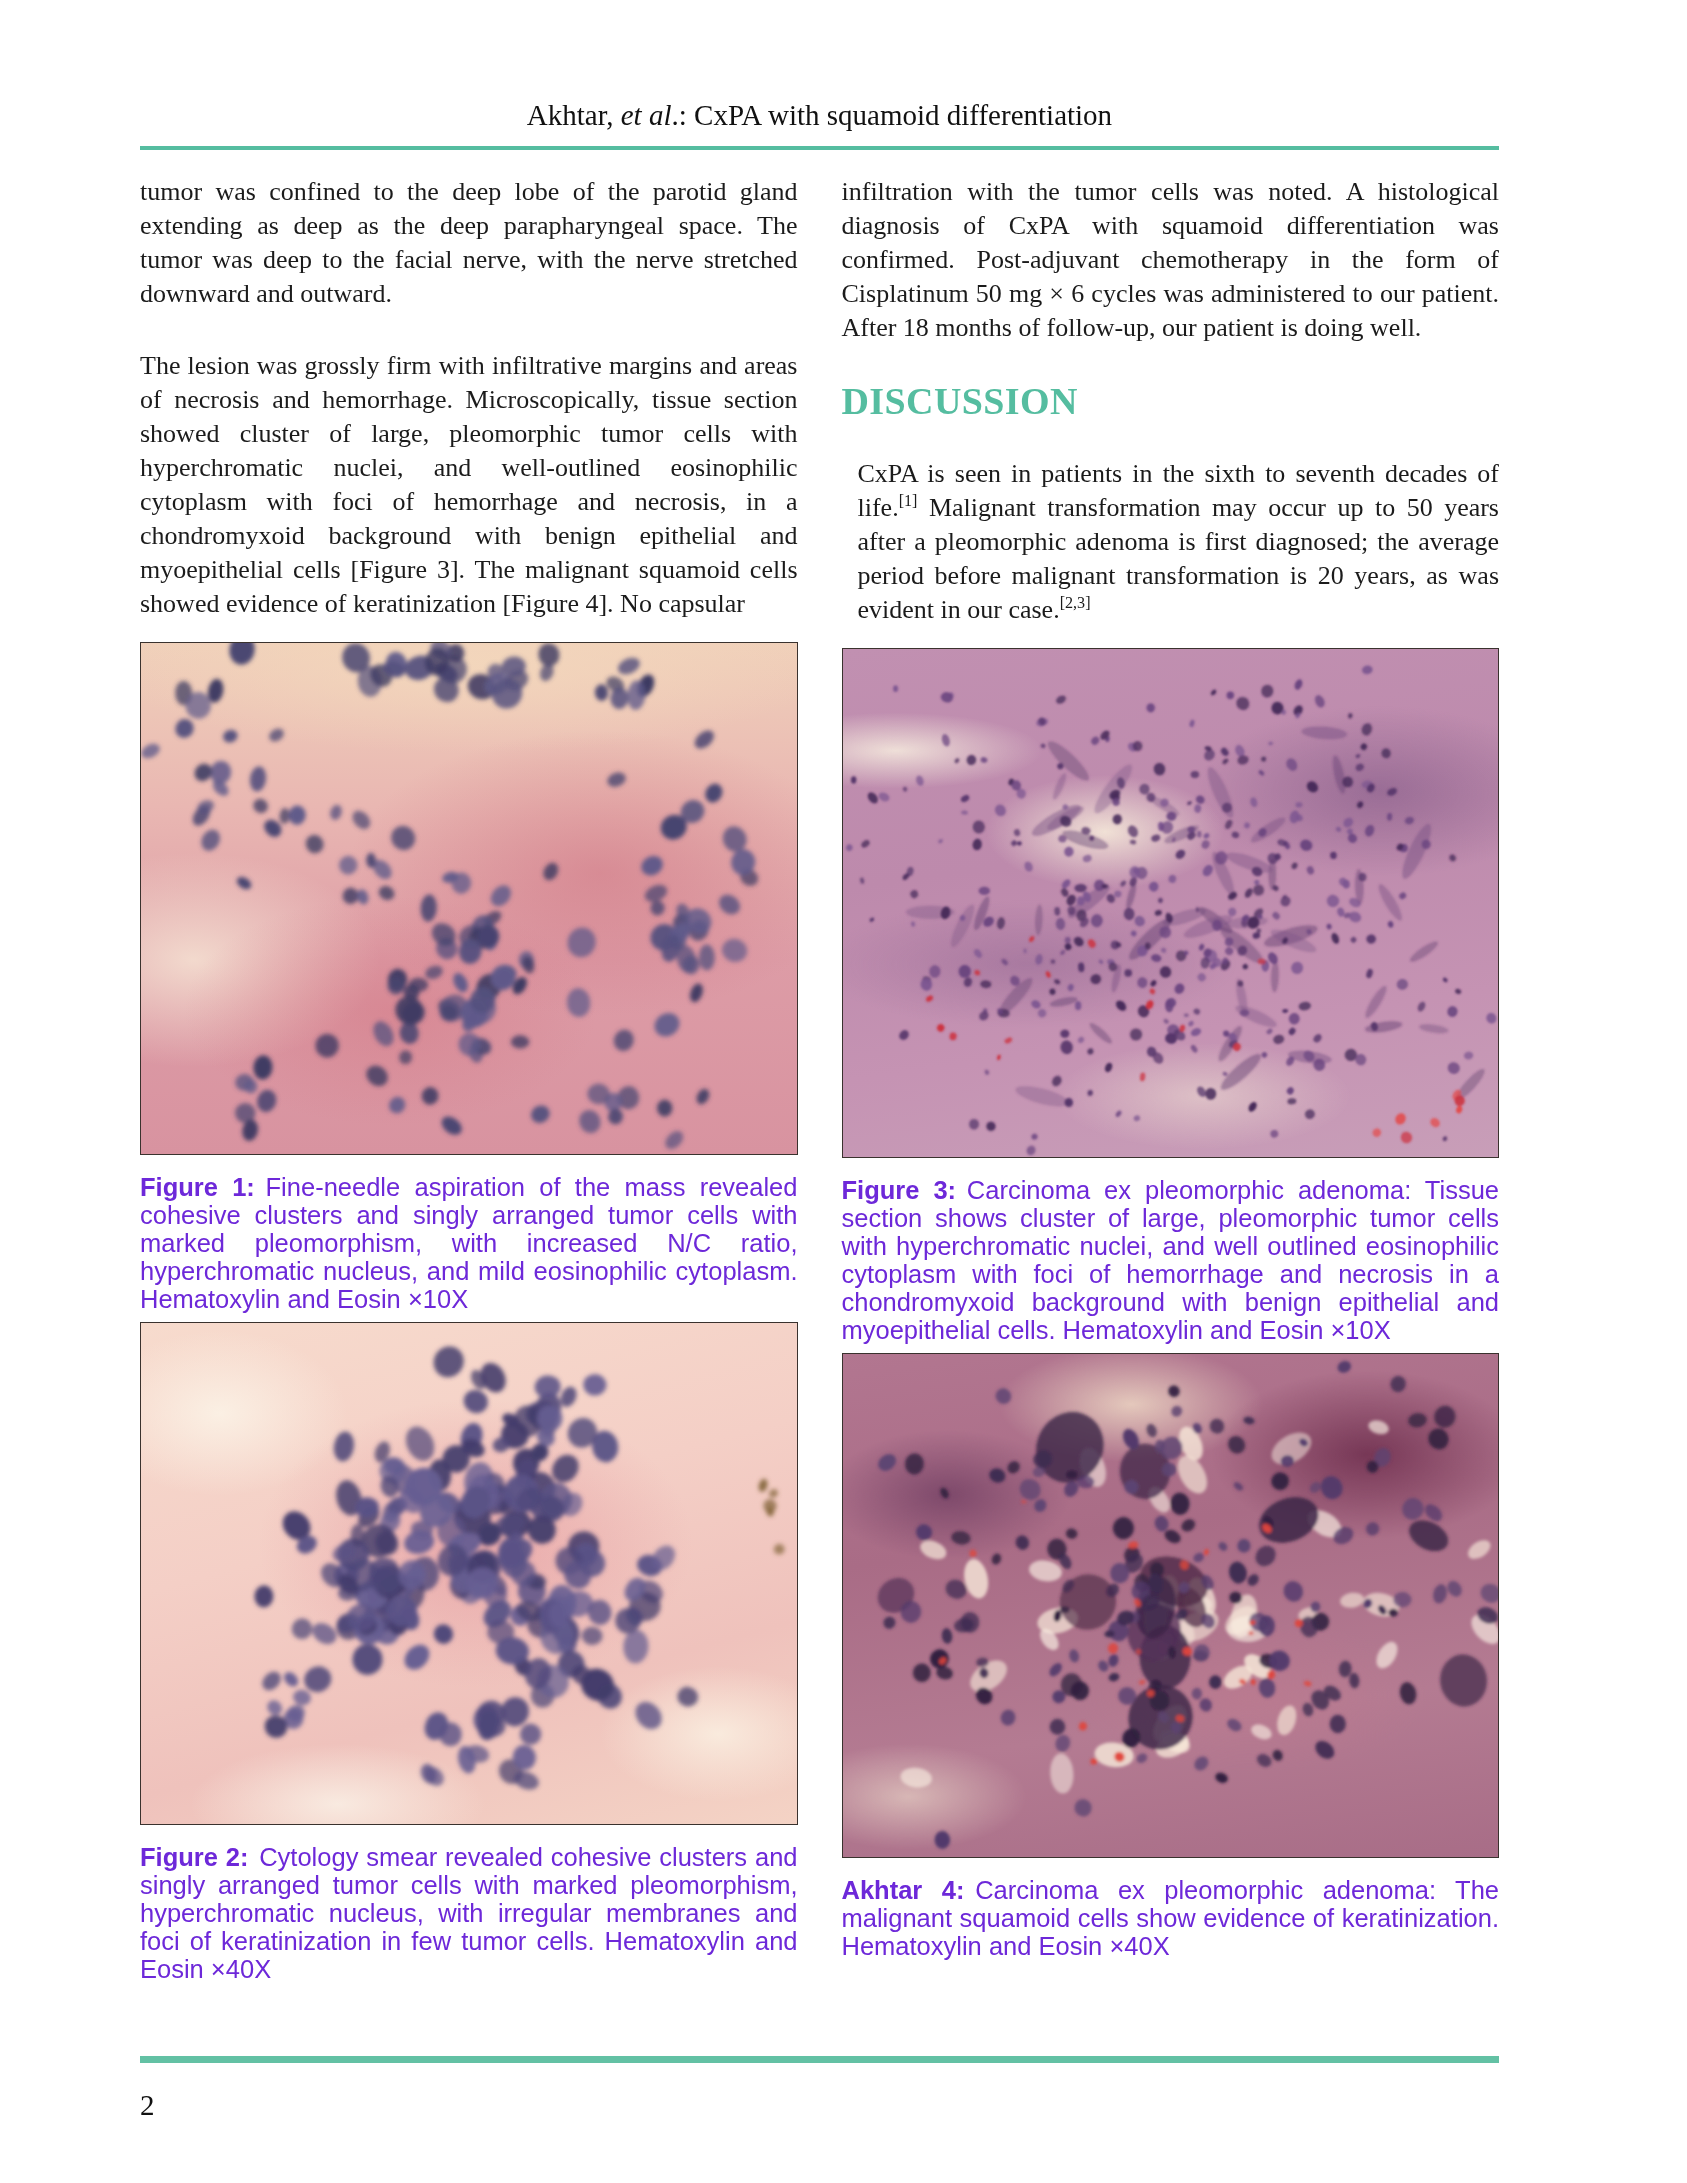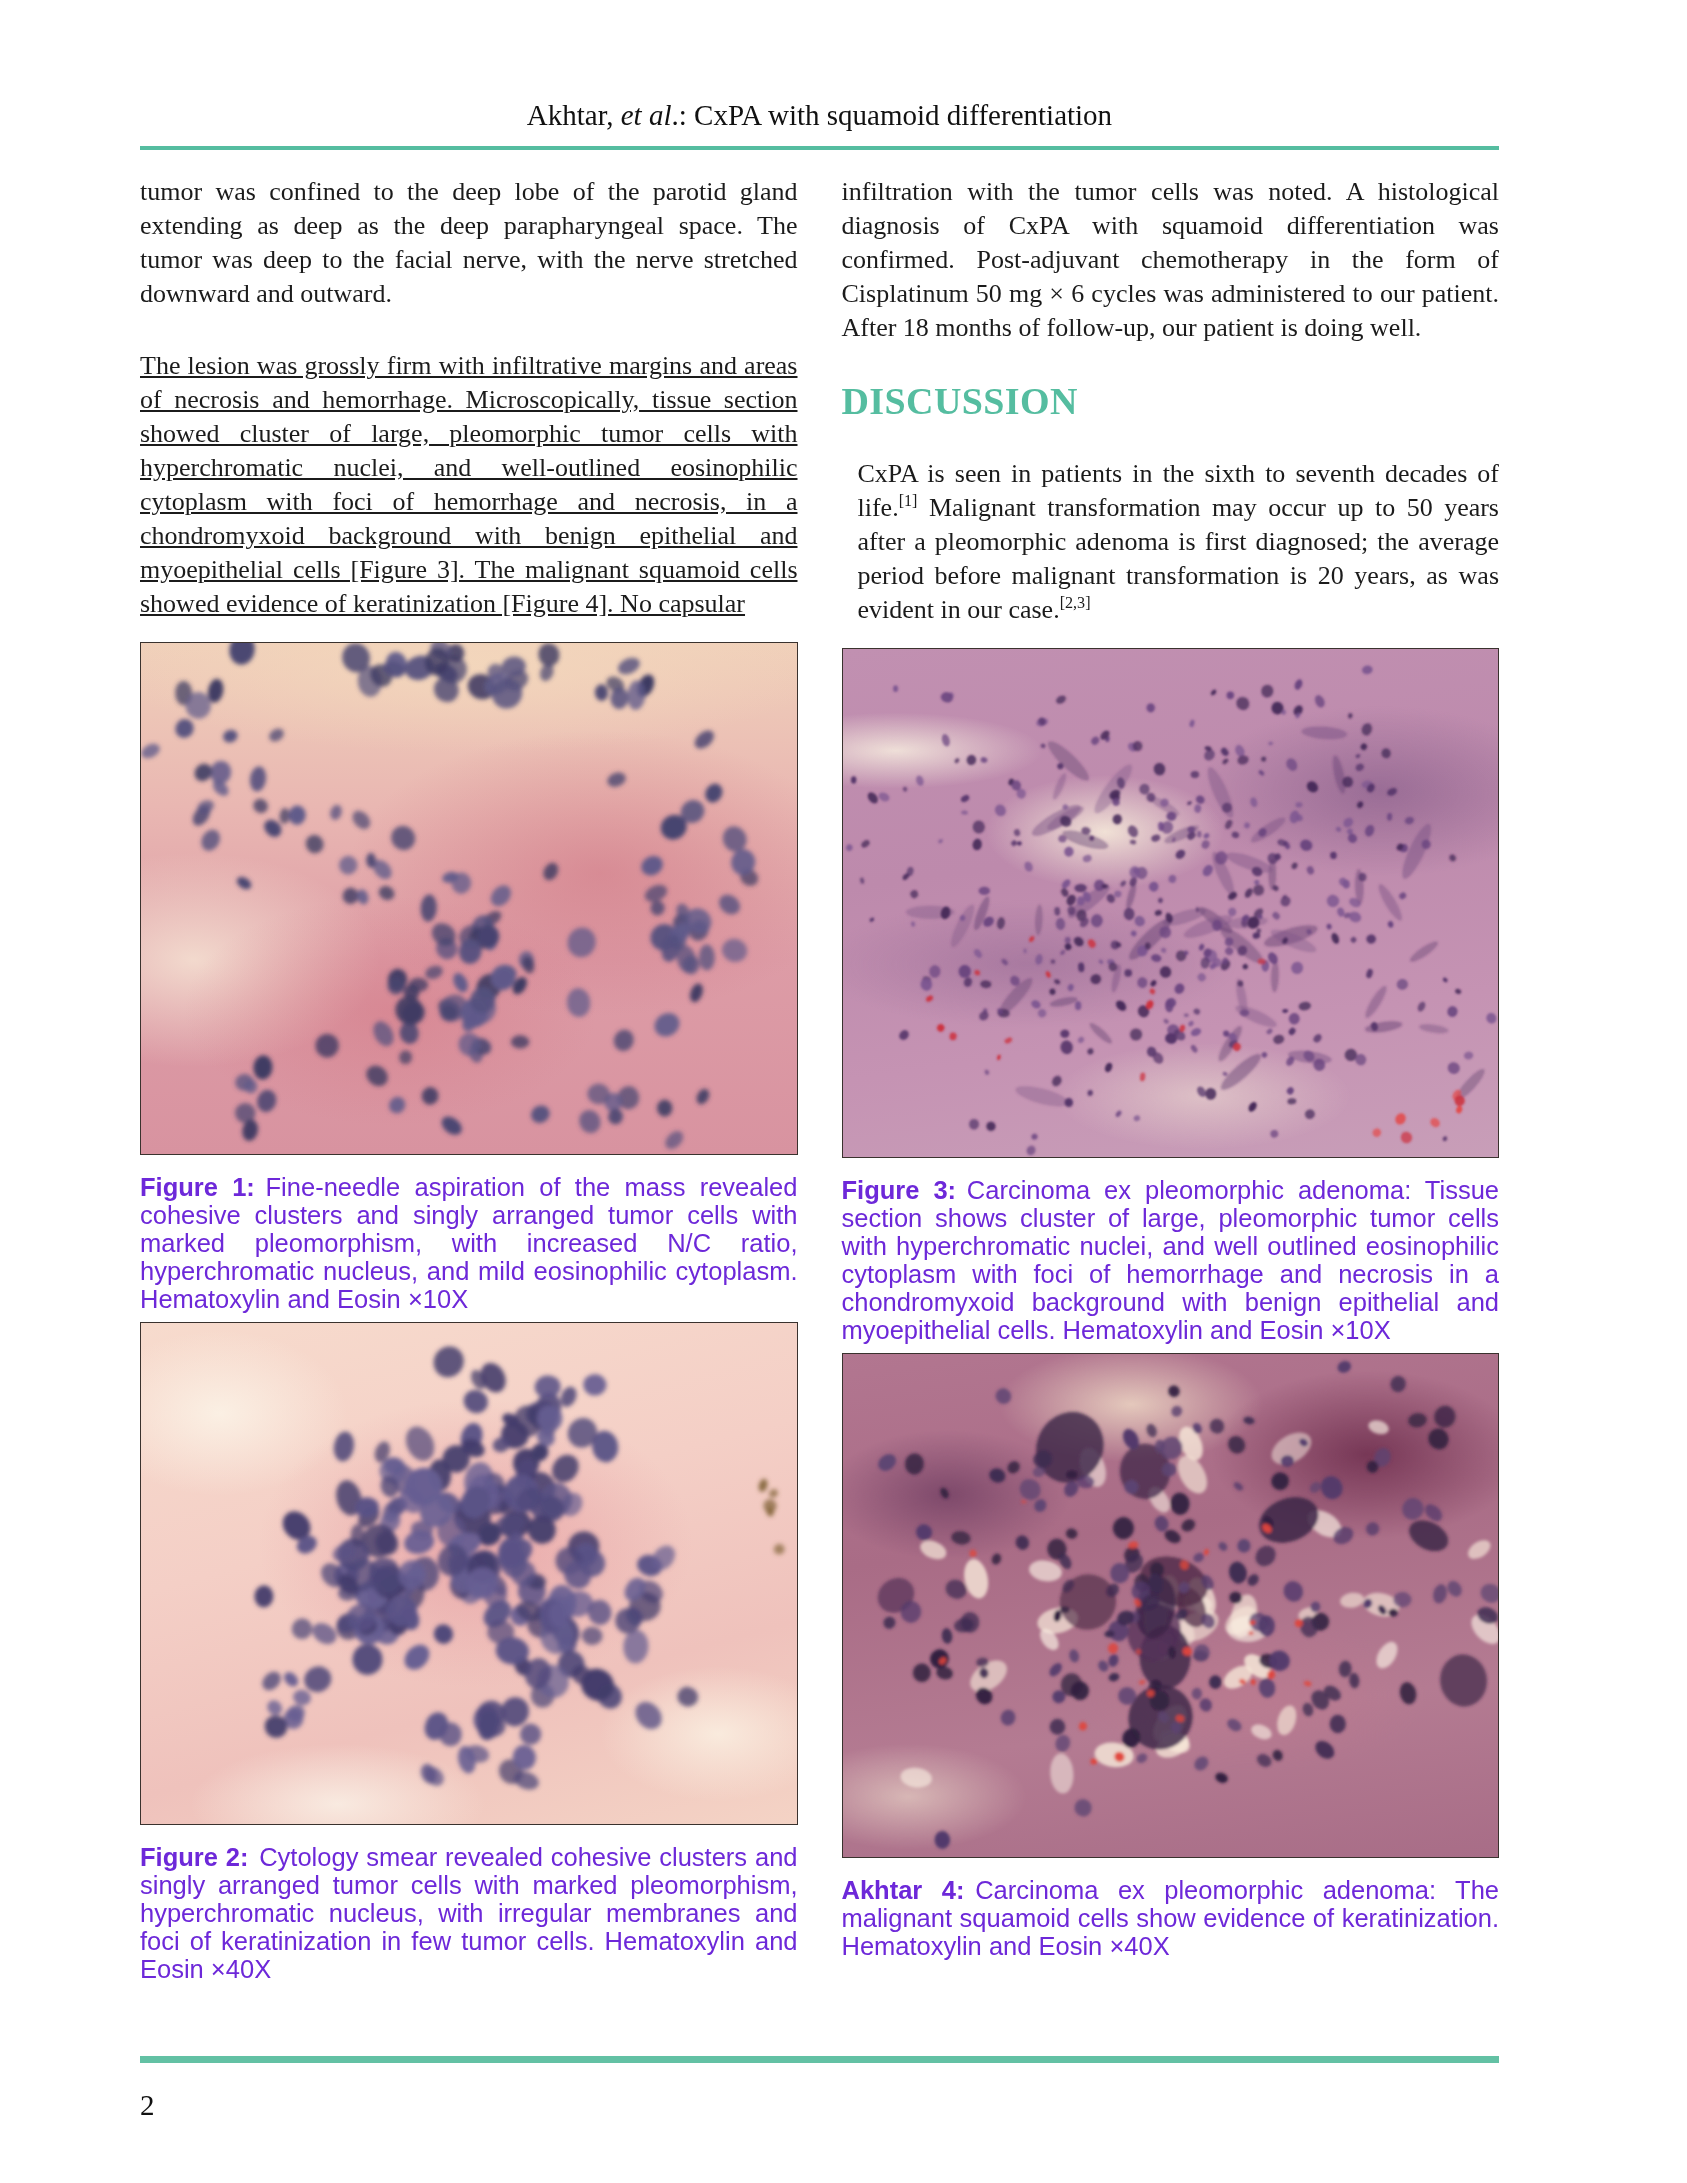--- a/index.html
+++ b/index.html
@@ -7,21 +7,21 @@
   .page{position:relative;width:1639px;height:2183px;background:#ffffff;overflow:hidden;
         font-family:"Liberation Serif",serif;color:var(--ink);}
   
   .running-head{padding-top:97px;text-align:center;font-size:29px;line-height:36px;color:#111;}
   .running-head em{font-style:italic;}
   .head-rule{height:4.1px;margin:13px 140px 0;background:var(--accent);}
   
   .content{display:flex;gap:44px;padding:0 140px;margin-top:25px;}
   .col{flex:1 1 0;min-width:0;}
   .body-p{margin:0;font-size:26px;line-height:34px;text-align:justify;color:var(--ink);}
-  .para-gap{margin-top:38px;text-decoration:underline;}
+  .para-gap{margin-top:38px;}
   .body-p sup{font-size:0.62em;line-height:0;vertical-align:super;}
   .section-heading{margin:36px 0 0;font-family:Liberation Serif, serif;font-weight:700;
         font-size:38px;line-height:41px;color:var(--accent);letter-spacing:0.4px;}
   .rc-p{margin-top:35px;margin-left:16px;}
   
   .figblock{margin:21.4px 0 0;}
   .figblock.tight{margin-top:9px;}
   .fig-img{position:relative;height:511px;border:1.6px solid #3a322e;overflow:hidden;}
   .fig-img svg{position:absolute;inset:0;width:100%;height:100%;display:block;}
   .h608{height:501px;} .h616{height:508px;} .h610{height:503px;}

